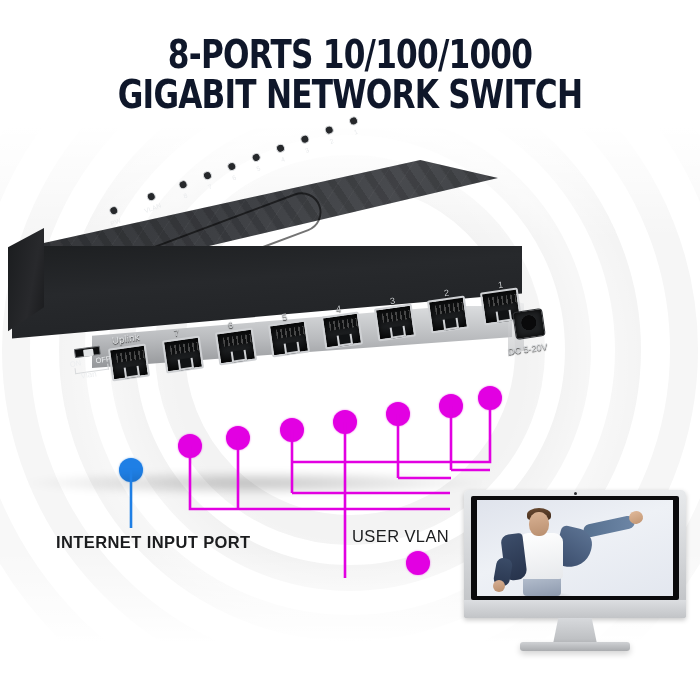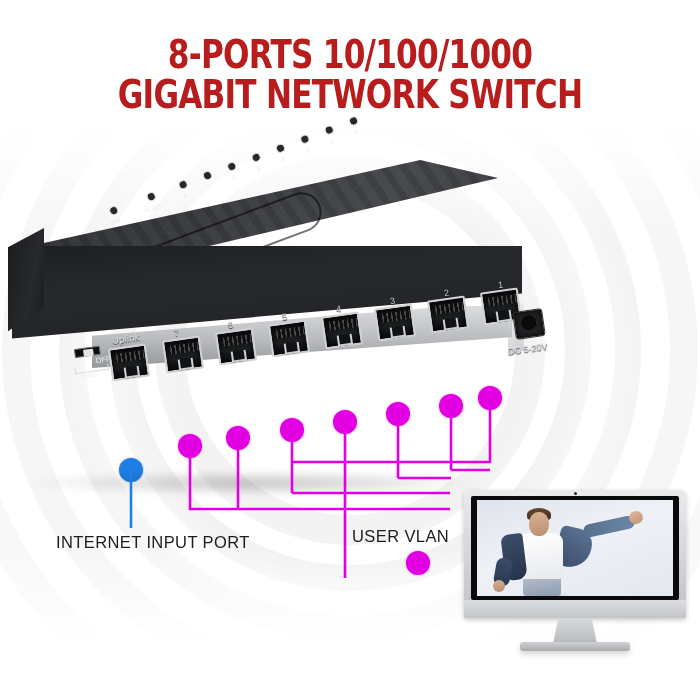--- a/index.html
+++ b/index.html
@@ -36,21 +36,21 @@
     position:absolute;left:0;bottom:0;width:700px;height:150px;
     background:linear-gradient(180deg,rgba(255,255,255,0) 0%,#ffffff 62%);
     pointer-events:none;
   }
 
   
   #title{
     position:absolute;left:0;top:36px;width:700px;text-align:center;
     z-index:40;line-height:.96;
     font-family:"DejaVu Sans", sans-serif;
-    font-weight:bold;color:#b91c1c;
+    font-weight:bold;color:#0f172a;
   }
   #title .l1{display:block;font-size:39px;letter-spacing:-1px;
       transform:scaleX(.80);transform-origin:center;}
   #title .l2{display:block;font-size:39px;letter-spacing:-1px;margin-top:3px;
       transform:scaleX(.80);transform-origin:center;}
 
   
   #device{position:absolute;left:8px;top:150px;width:540px;height:350px;z-index:20;}
 
   
@@ -360,21 +360,21 @@
     <div class="dot magenta" style="left:280px;top:418px;width:24px;height:24px;"></div>
     <div class="dot magenta" style="left:333px;top:410px;width:24px;height:24px;"></div>
     <div class="dot magenta" style="left:386px;top:402px;width:24px;height:24px;"></div>
     <div class="dot magenta" style="left:439px;top:394px;width:24px;height:24px;"></div>
     <div class="dot magenta" style="left:478px;top:386px;width:24px;height:24px;"></div>
 
     <div class="dot blue" style="left:119px;top:458px;width:24px;height:24px;"></div>
 
     <div class="dot magenta" style="left:406px;top:551px;width:24px;height:24px;"></div>
 
-    <div class="lbl-text" style="left:56px;top:533px;">INTERNET INPUT PORT</div>
+    <div class="lbl-text" style="left:56px;top:533px;font-weight:bold;">INTERNET INPUT PORT</div>
     <div class="lbl-text" style="left:352px;top:527px;">USER VLAN</div>
   </div>
 
   <div id="monitor">
     <div id="mon-bezel">
       <div id="mon-cam"></div>
       <div id="mon-screen">
         <div id="mon-photo">
           <div class="fg" id="fg-shadow"></div>
           <div class="fg" id="fg-arm-r"></div>

